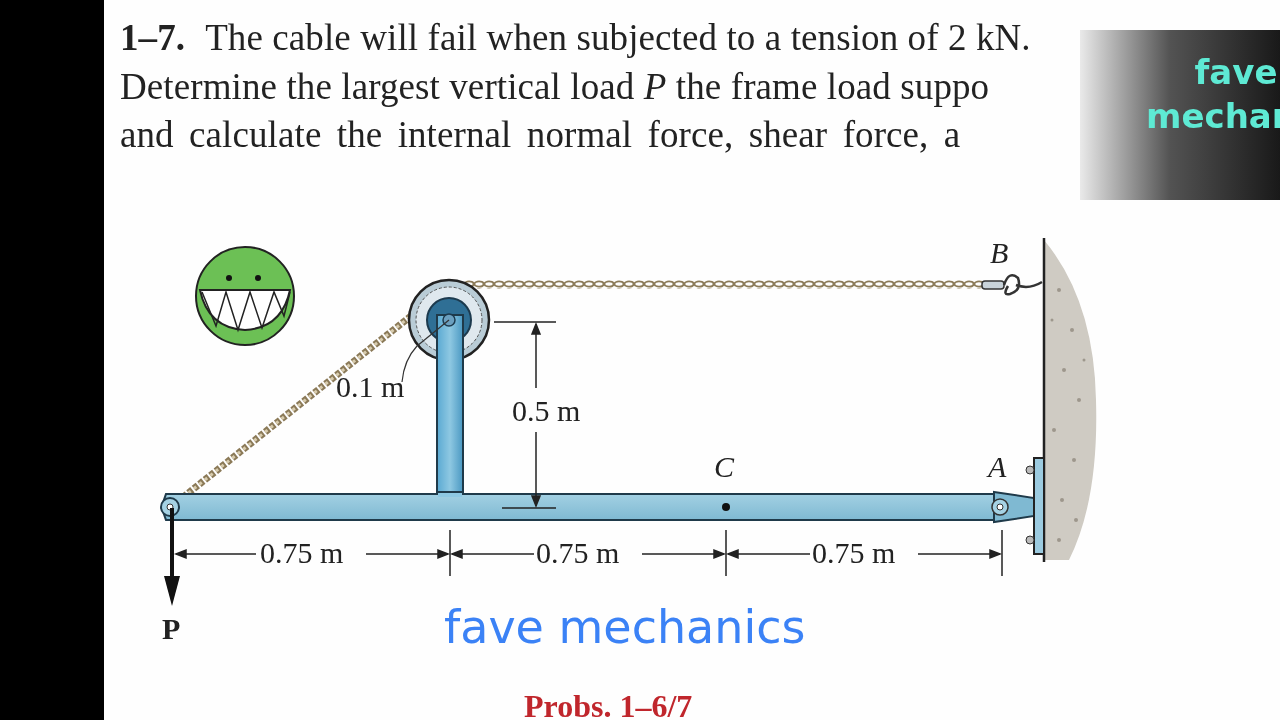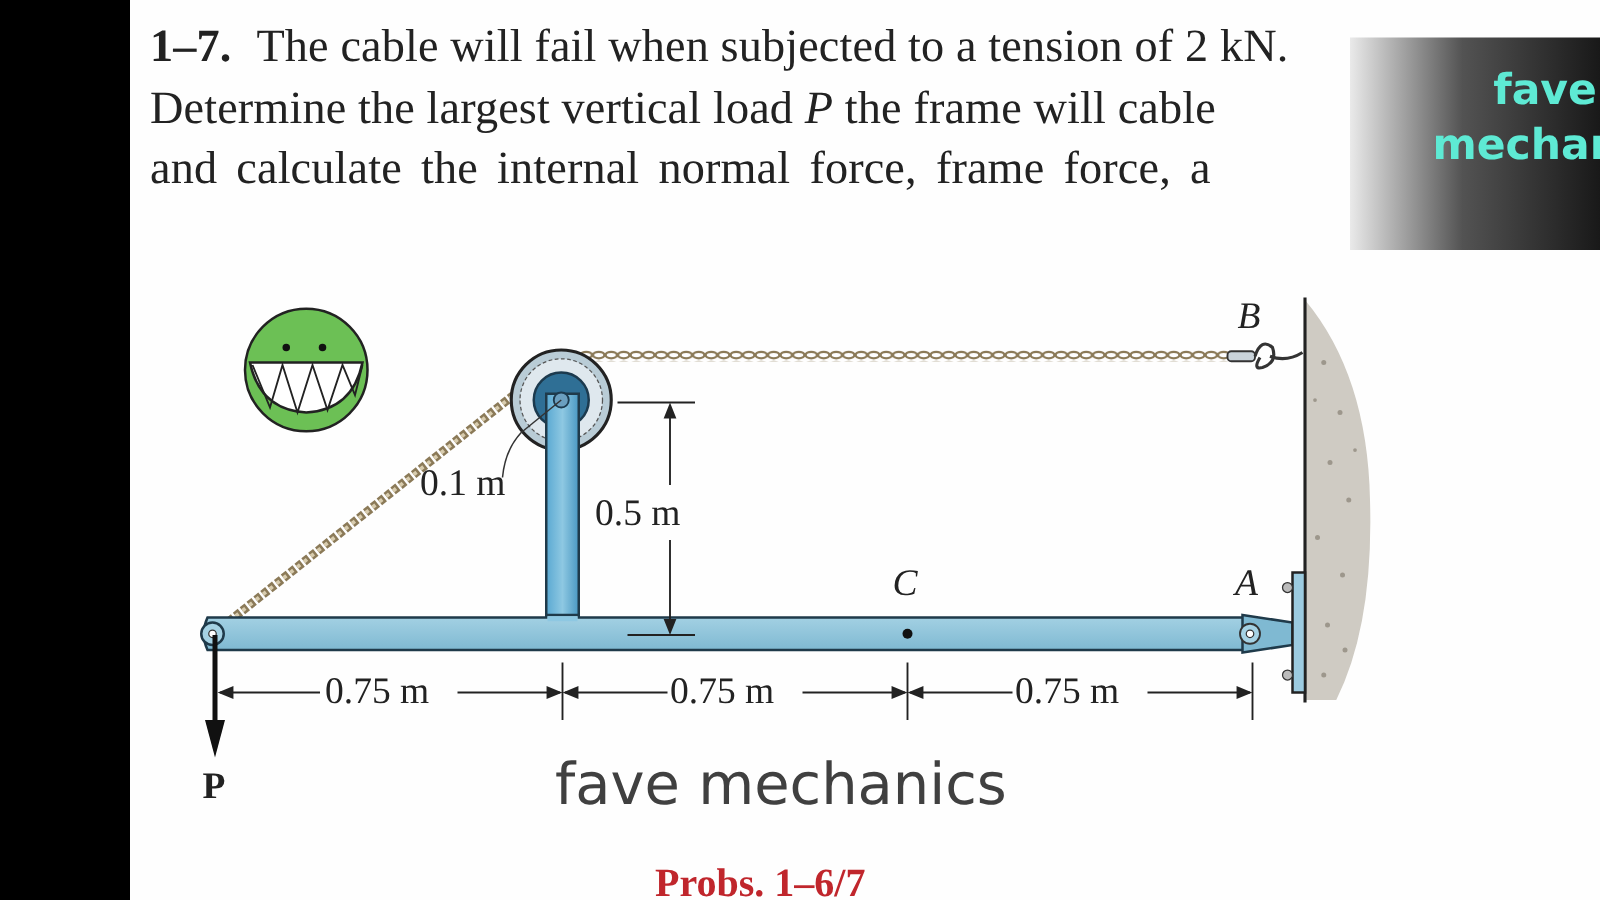--- a/index.html
+++ b/index.html
@@ -5,36 +5,36 @@
   html, body { margin:0; padding:0; }
   body { width:1280px; height:720px; background:#000; position:relative; overflow:hidden; font-family:"Liberation Serif", serif; }
   .page { position:absolute; left:104px; top:0; width:1204px; height:720px; background:#fefefe; overflow:hidden; }
   .problem { position:absolute; left:16px; top:14px; width:1060px; font-size:37px; line-height:48.5px; color:#222; white-space:nowrap; }
   .problem .line { display:block; letter-spacing:0.1px; }
   .problem .num { font-weight:bold; margin-right:20px; }
   .problem i { font-style:italic; }
   .figure { position:absolute; left:0; top:0; width:1072px; height:720px; }
   .lbl { position:absolute; font-family:"Liberation Serif", serif; color:#222; font-size:30px; }
   .lbl.it { font-style:italic; }
-  .caption-watermark { position:absolute; left:340px; top:600px; font-family:"DejaVu Sans", sans-serif; font-size:46px; color:#404040; }
+  .caption-watermark { position:absolute; left:340px; top:600px; font-family:"DejaVu Sans", sans-serif; font-size:46px; color:#3b82f6; }
   .probs { position:absolute; left:420px; top:688px; font-family:"Liberation Serif", serif; font-weight:bold; font-size:32px; color:#c0262c; }
   .P-label { position:absolute; left:58px; top:612px; font-family:"Liberation Serif", serif; font-weight:bold; font-size:30px; color:#222; }
   .logo-wrap { position:absolute; left:1080px; top:30px; width:200px; height:170px; background:linear-gradient(90deg, rgba(230,230,230,0.85) 0%, rgba(40,40,40,0.8) 45%, rgba(0,0,0,0.9) 100%); }
   .logo-text { position:absolute; left:1146px; top:50px; width:180px; text-align:center; font-family:"DejaVu Sans", sans-serif; font-weight:bold; color:#5eead4; font-size:34px; line-height:44px; }
   .logo-text span { display:block; }
 </style>
 </head>
 <body>
 
 <div class="page">
 
   <div class="problem">
     <span class="line"><span class="num">1–7.</span><span>The cable will fail when subjected to a tension of 2 kN.</span></span>
-    <span class="line"><span>Determine the largest vertical load</span> <i>P</i> <span>the frame will cable</span></span>
-    <span class="line" style="word-spacing:6px;"><span>and calculate the internal normal force, frame force, a</span></span>
+    <span class="line"><span>Determine the largest vertical load</span> <i>P</i> <span>the frame load suppo</span></span>
+    <span class="line" style="word-spacing:6px;"><span>and calculate the internal normal force, shear force, a</span></span>
   </div>
 
   <svg class="figure" viewBox="0 0 1072 720" width="1072" height="720">
     <defs>
       <pattern id="chain" width="10" height="8" patternUnits="userSpaceOnUse">
         <ellipse cx="5" cy="4" rx="4.5" ry="2.6" fill="none" stroke="#8b7a58" stroke-width="1.8"></ellipse>
       </pattern>
       <linearGradient id="post" x1="0" x2="1">
         <stop offset="0" stop-color="#5aa9d2"></stop>
         <stop offset="0.5" stop-color="#8ec8e2"></stop>
@@ -144,21 +144,21 @@
     <g>
       <line x1="68" y1="508" x2="68" y2="580" stroke="#111" stroke-width="4"></line>
       <path d="M60 576 L76 576 L68 606 Z" fill="#111"></path>
     </g>
   </svg>
 
   <span class="lbl it" style="left:886px; top:236px;">B</span>
   <span class="lbl it" style="left:884px; top:450px;">A</span>
   <span class="lbl it" style="left:610px; top:450px;">C</span>
   <span class="lbl" style="left:232px; top:370px;">0.1 m</span>
-  <span class="lbl" style="left:372px; top:394px;">0.5 m</span>
+  <span class="lbl" style="left:408px; top:394px;">0.5 m</span>
   <span class="lbl" style="left:156px; top:536px;">0.75 m</span>
   <span class="lbl" style="left:432px; top:536px;">0.75 m</span>
   <span class="lbl" style="left:708px; top:536px;">0.75 m</span>
   <span class="P-label">P</span>
 
   <div class="caption-watermark">fave mechanics</div>
   <div class="probs">Probs. 1–6/7</div>
 </div>
 
 <div class="logo-wrap"></div>

